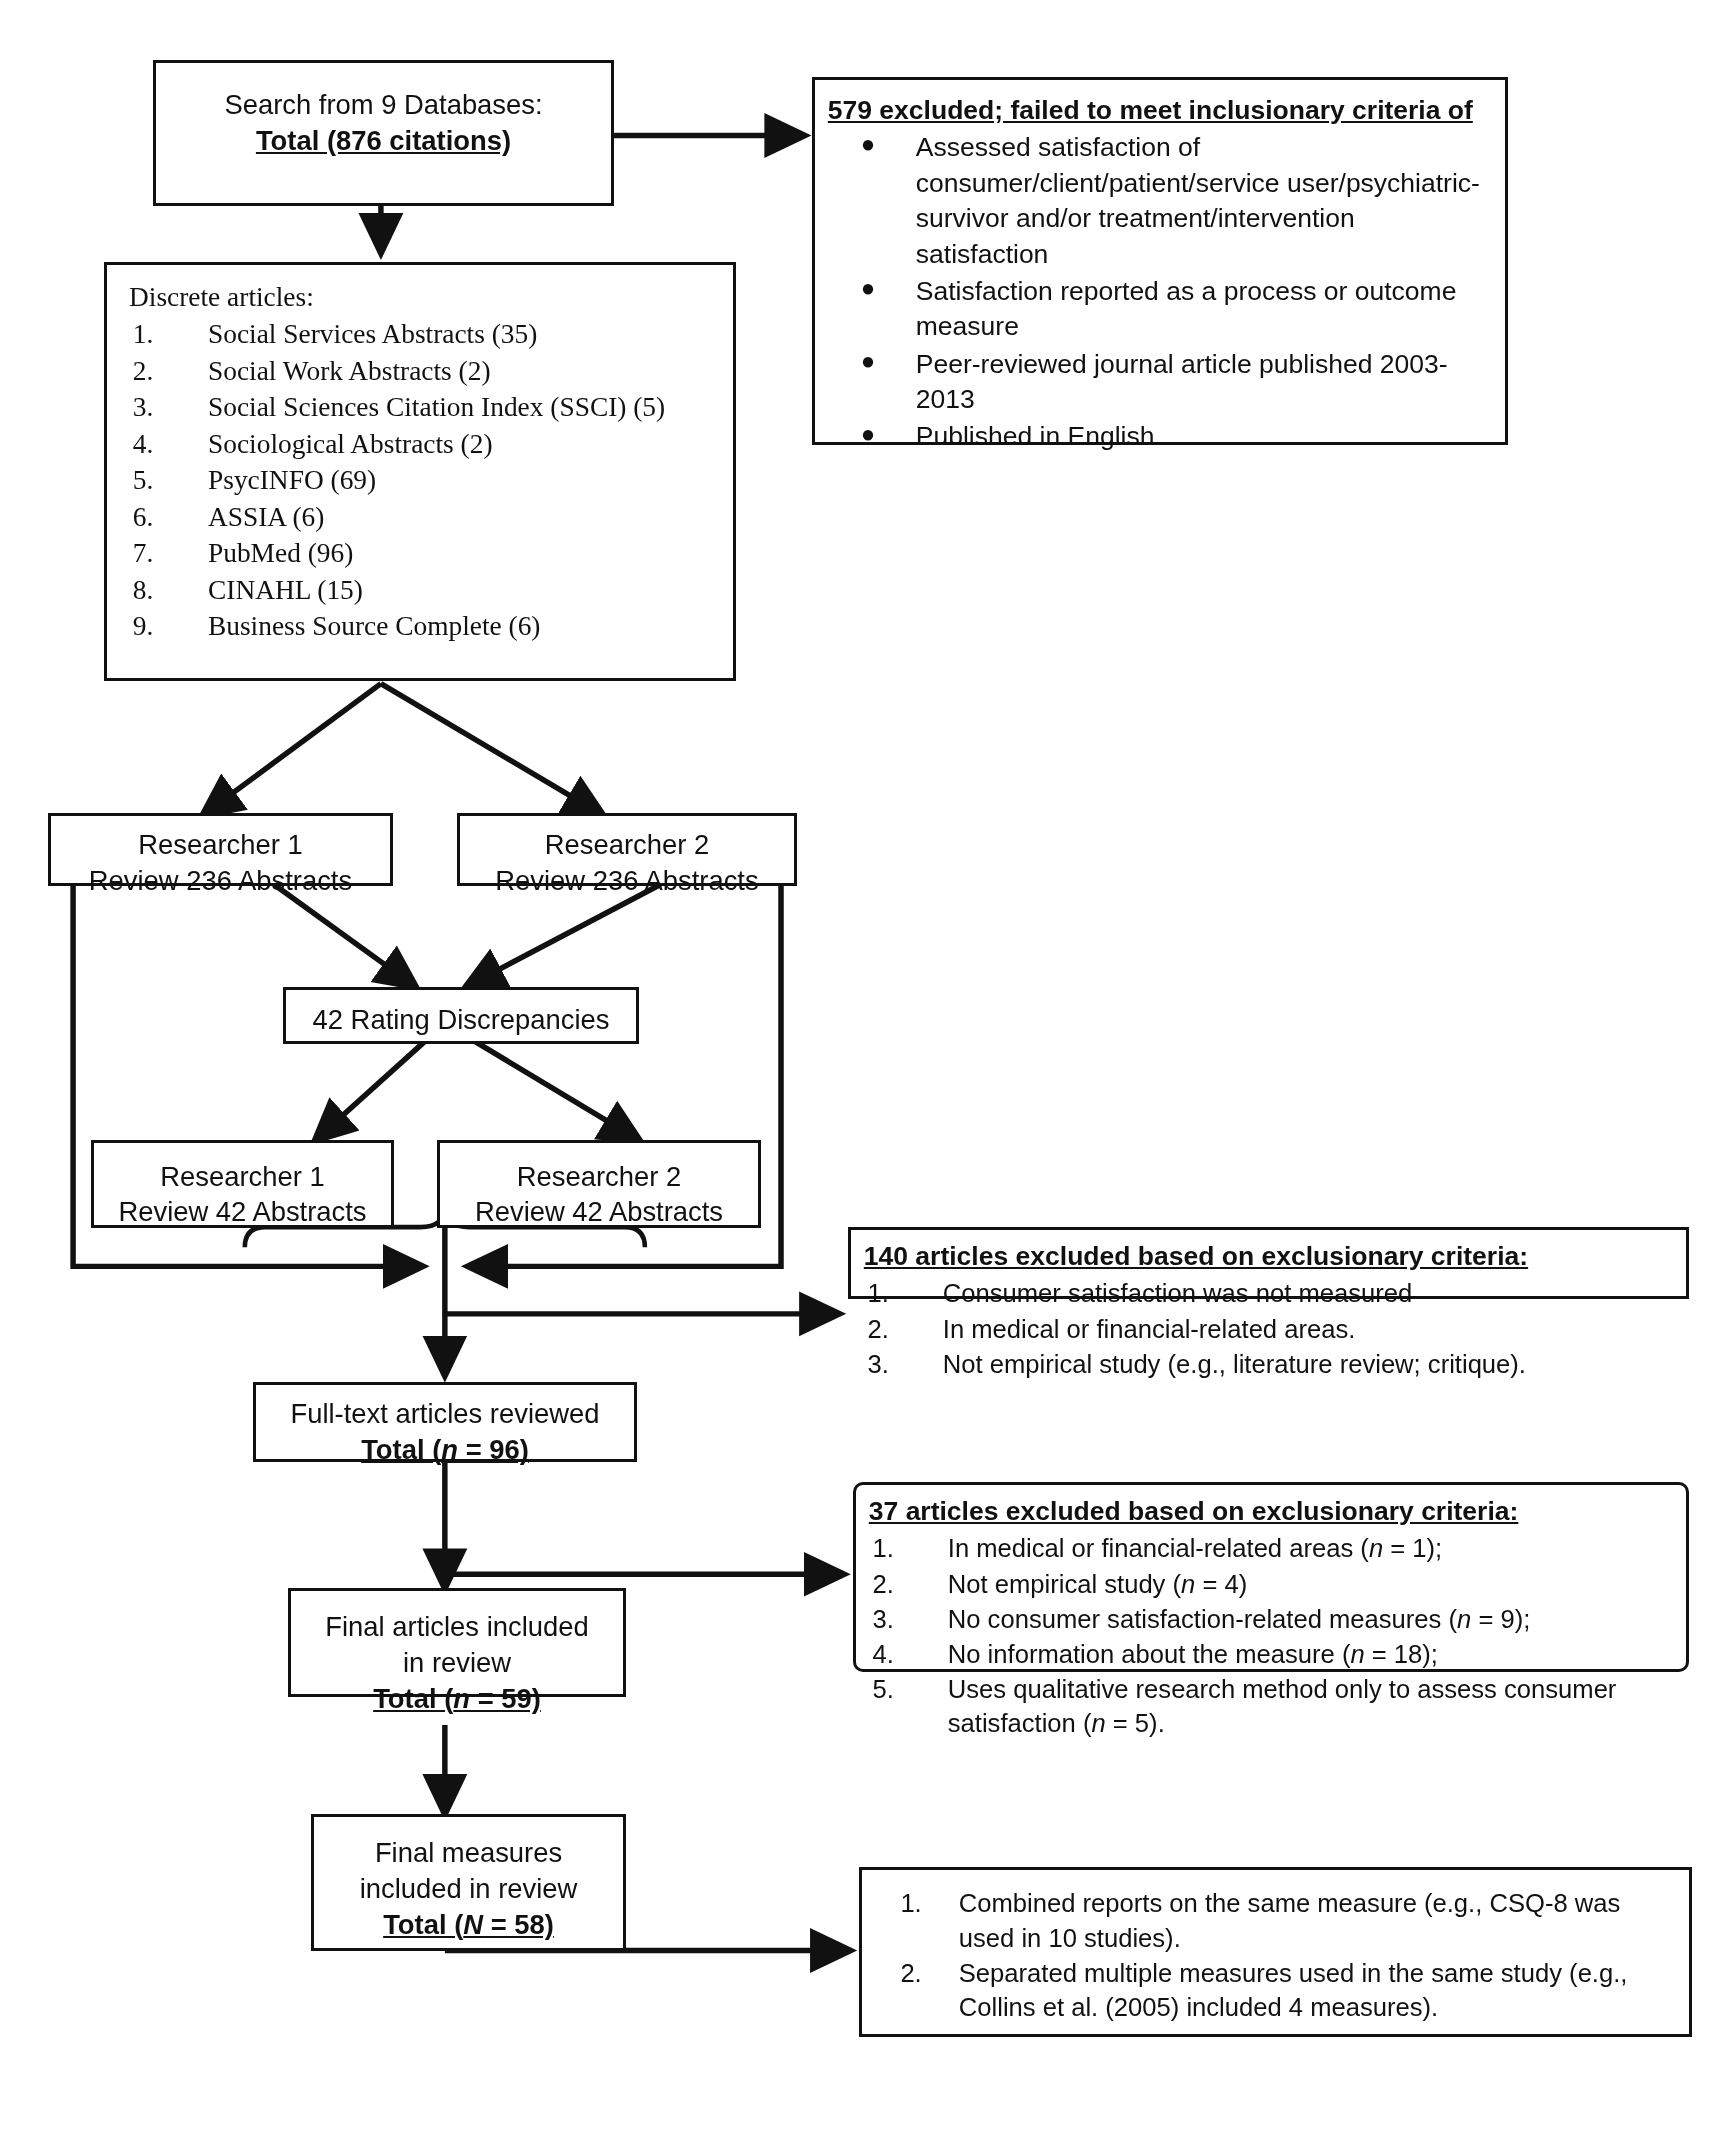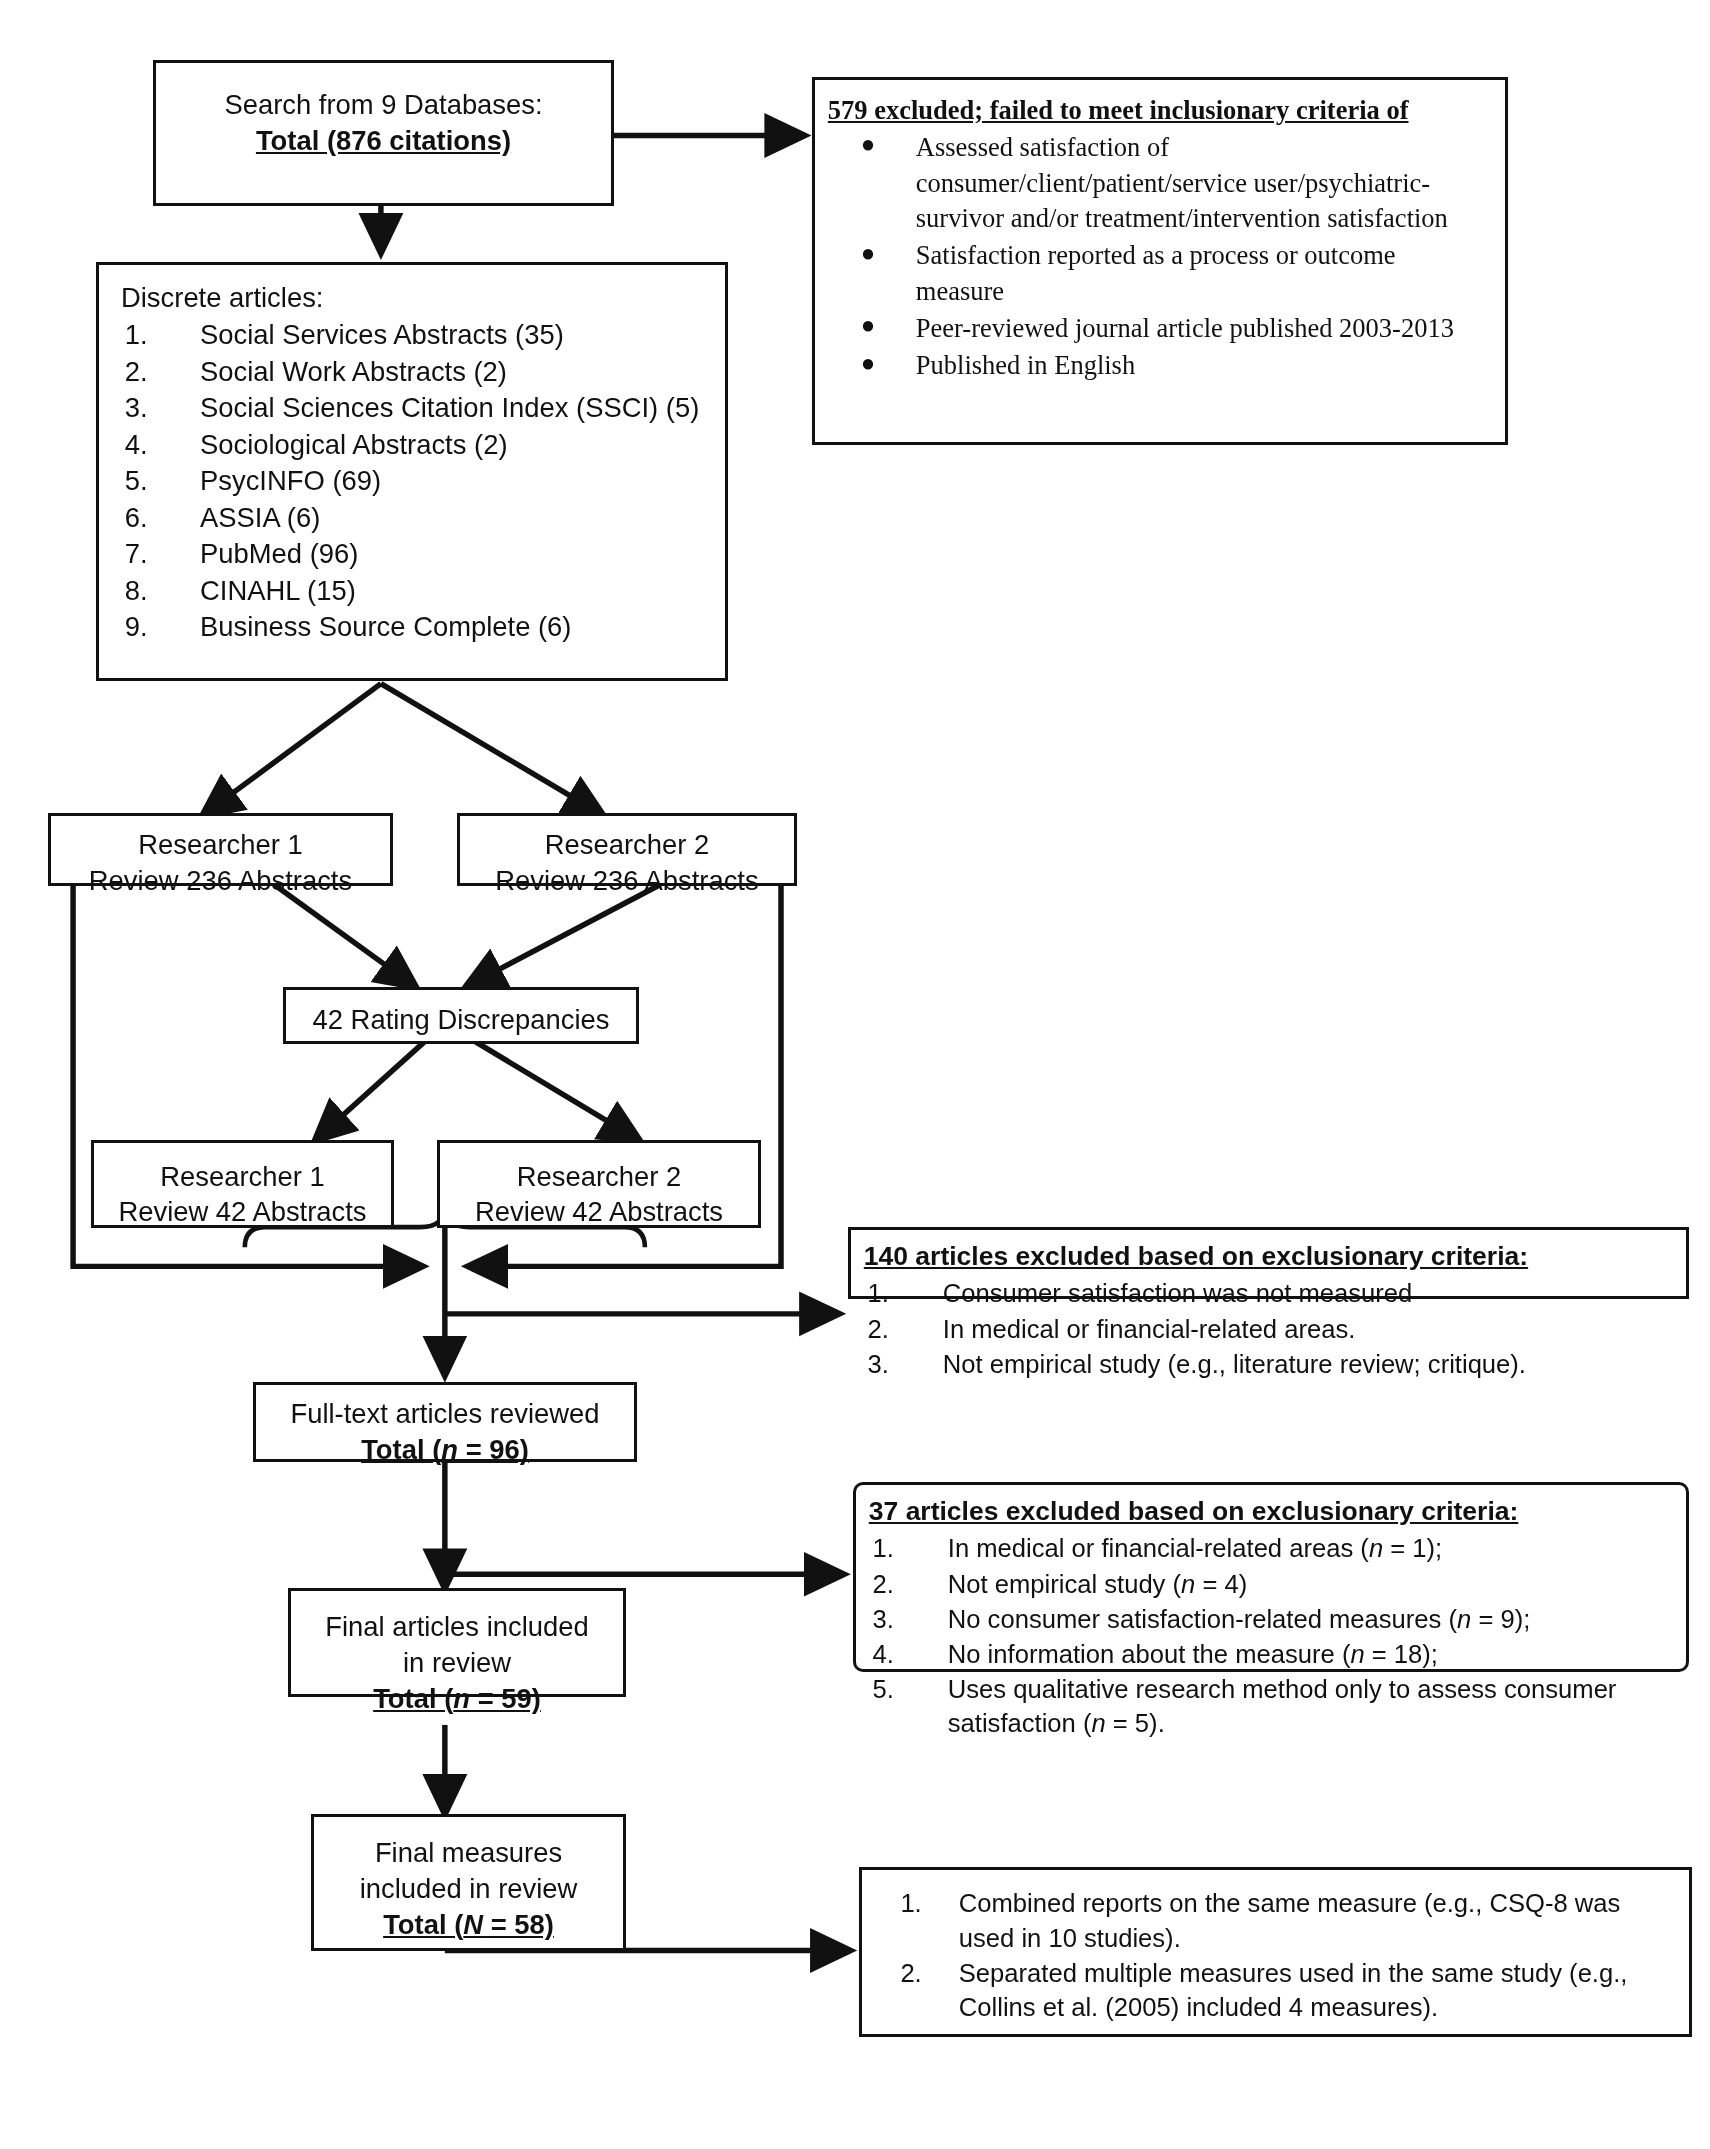--- a/index.html
+++ b/index.html
@@ -14,21 +14,21 @@
   b.u{font-weight:bold;text-decoration:underline;}
   b.nu{font-weight:bold;text-decoration:underline;}
   i{font-style:italic;}
   ul.bul{list-style:none;margin:0;padding:0;}
   ul.bul li{position:relative;padding-left:88px;margin:0 0 1.8px 0;}
   ul.bul li .bp{position:absolute;left:33px;top:-1.8px;font-size:24px;}
   ol.num{list-style:none;margin:0;padding:0;counter-reset:it;}
   ol.num li{position:relative;padding-left:79px;margin:0 0 0.9px 0;counter-increment:it;}
   ol.num li .nm{position:absolute;left:3.7px;top:0;}
   .hd{display:block;margin-bottom:1.8px;}
-  .pad{padding:12.8px 16.4px 9.1px 12.8px;font-family:Liberation Serif, serif;}
+  .pad{padding:12.8px 16.4px 9.1px 12.8px;}
 </style>
 </head>
 <body>
 
 <div id="stage">
 
   <svg id="wires" viewBox="0 0 1872 2353">
     <defs>
       <marker id="ah" markerWidth="9" markerHeight="9" refX="7.2" refY="4.5" orient="auto" markerUnits="strokeWidth">
         <path d="M0,0.4 L8.6,4.5 L0,8.6 z" fill="#111"></path>
@@ -82,21 +82,21 @@
   <div class="box t28 pad" style="left:812px;top:77px;width:696px;height:368px;">
     <b class="u hd">579 excluded; failed to meet inclusionary criteria of</b>
     <ul class="bul">
       <li><span class="bp">●</span><span>Assessed satisfaction of consumer/client/patient/service user/psychiatric-survivor and/or treatment/intervention satisfaction</span></li>
       <li><span class="bp">●</span><span>Satisfaction reported as a process or outcome measure</span></li>
       <li><span class="bp">●</span><span>Peer-reviewed journal article published 2003-2013</span></li>
       <li><span class="bp">●</span><span>Published in English</span></li>
     </ul>
   </div>
 
-  <div class="box t" style="left:96px;top:262px;width:632px;height:419px;padding:14.6px 9.1px 0 22px;">
+  <div class="box t" style="left:104px;top:262px;width:632px;height:419px;padding:14.6px 9.1px 0 22px;font-family:Liberation Serif, serif;">
     <span class="hd">Discrete articles:</span>
     <ol class="num">
       <li><span class="nm">1.</span><span>Social Services Abstracts (35)</span></li>
       <li><span class="nm">2.</span><span>Social Work Abstracts (2)</span></li>
       <li><span class="nm">3.</span><span>Social Sciences Citation Index (SSCI) (5)</span></li>
       <li><span class="nm">4.</span><span>Sociological Abstracts (2)</span></li>
       <li><span class="nm">5.</span><span>PsycINFO (69)</span></li>
       <li><span class="nm">6.</span><span>ASSIA (6)</span></li>
       <li><span class="nm">7.</span><span>PubMed (96)</span></li>
       <li><span class="nm">8.</span><span>CINAHL (15)</span></li>

